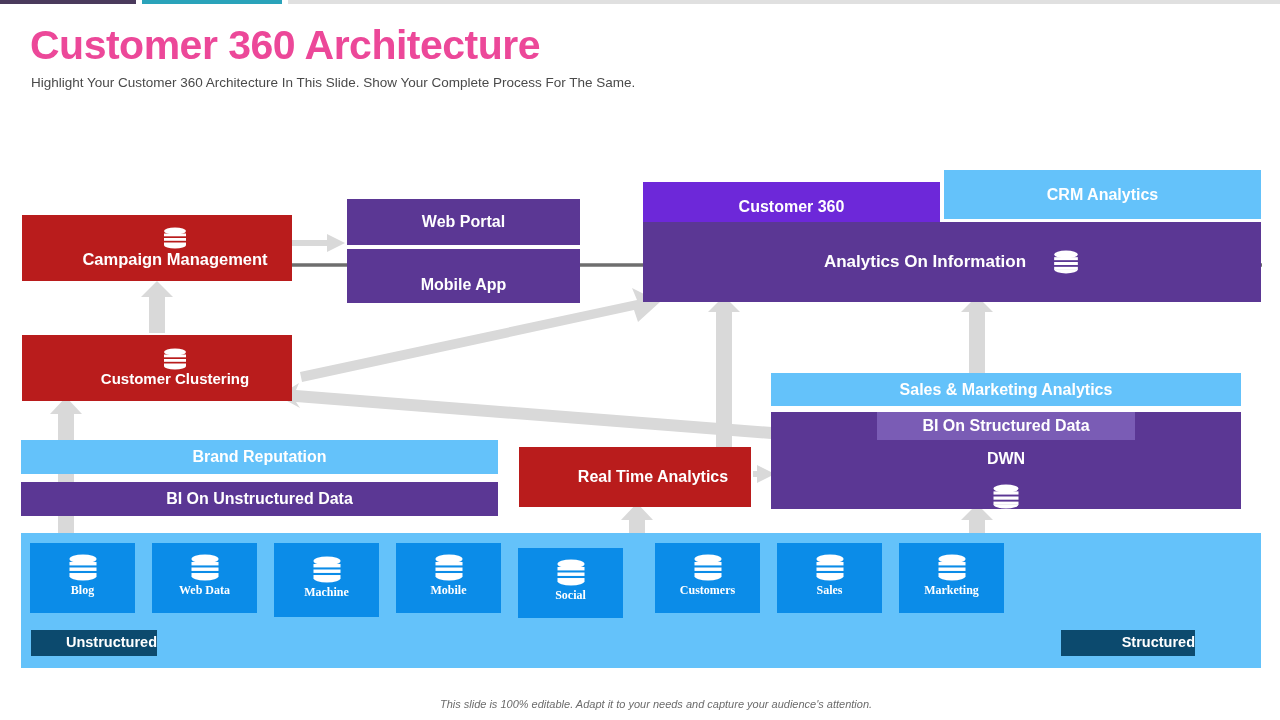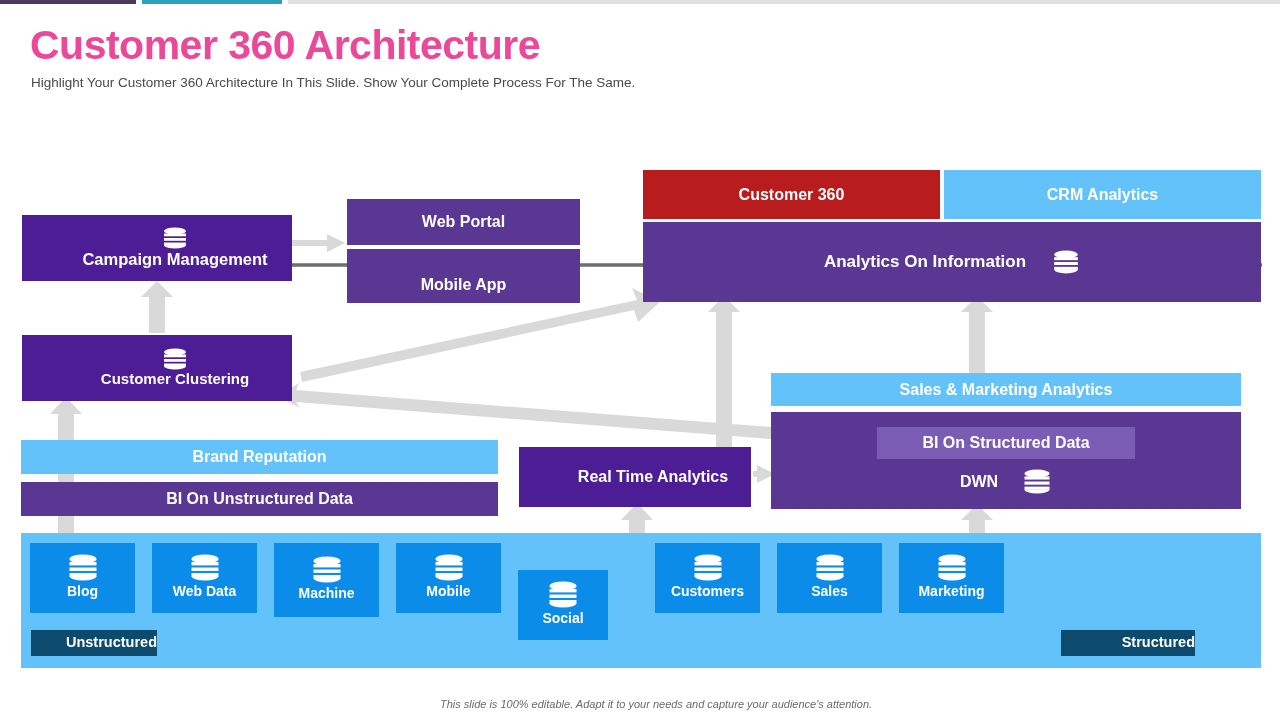--- a/index.html
+++ b/index.html
@@ -28,38 +28,38 @@
     font-size: 13.5px; color: #4a4a4a; white-space: nowrap;
   }
 
   
   .box {
     position: absolute;
     display: flex; align-items: center; justify-content: center;
     color: #ffffff; font-weight: bold; text-align: center;
     line-height: 1.1;
   }
-  .blue      { background: #4c1d95; padding-left: 36px; }
+  .blue      { background: #b91c1c; padding-left: 36px; }
   .lightblue { background: #64c2fa; }
   .darkpurple{ background: #5b3794; }
   .midpurple { background: #7a5cb5; }
-  .lightpurple{ background: #b91c1c; }
+  .lightpurple{ background: #6d28d9; margin-top: 12px; }
   .deepblue  { background: #0c4a6e; justify-content: flex-end; }
 
   
   .db { display: inline-block; position: relative; }
   .db svg { display: block; }
 
   
   .src {
     position: absolute; background: #0b8ce8;
     display: flex; flex-direction: column;
     align-items: center; justify-content: center;
-    color: #fff; font-weight: bold; font-size: 14px;
-    padding-bottom: 4px; gap: 2px;
+    color: #fff; font-weight: bold; font-size: 12px;
+    padding-bottom: 4px; gap: 2px; font-family: Liberation Serif, serif;
   }
 
   
   .arrows { position: absolute; left: 0; top: 0; width: 1280px; height: 720px; pointer-events: none; }
 
   .footer-note {
     position: absolute; left: 16px; top: 698px; width: 1280px;
     text-align: center; font-size: 11px; font-style: italic; color: #6b6b6b;
   }
 </style>
@@ -195,21 +195,21 @@
 </div>
 
 <div class="box lightblue" style="left:771px; top:373px; width:470px; height:33px; font-size:16px;">
   <span>Sales &amp; Marketing Analytics</span>
 </div>
 
 <div class="box darkpurple" style="left:771px; top:412px; width:470px; height:97px; flex-direction:column; gap:10px;">
   <div class="box midpurple" style="position:relative; left:0; top:0; width:258px; height:32px; font-size:16px;">
     <span>BI On Structured Data</span>
   </div>
-  <div style="display:flex; align-items:center; gap:24px;">
+  <div style="display:flex; align-items:center; gap:16px;flex-direction:column;">
     <span style="font-size:16px; font-weight:bold;">DWN</span>
     <span class="db">
       <svg width="30" height="25" viewBox="0 0 26 22">
         <ellipse cx="13" cy="4" rx="11" ry="3.6" fill="#fff"></ellipse>
         <rect x="2" y="6.5" width="22" height="2.8" fill="#fff"></rect>
         <rect x="2" y="11" width="22" height="2.8" fill="#fff"></rect>
         <rect x="2" y="15.5" width="22" height="2.8" fill="#fff"></rect>
         <path d="M2,18 a11,3.6 0 0 0 22,0 z" fill="#fff"></path>
       </svg>
     </span>
@@ -263,21 +263,21 @@
       <ellipse cx="13" cy="4" rx="11" ry="3.6" fill="#fff"></ellipse>
       <rect x="2" y="6.5" width="22" height="2.8" fill="#fff"></rect>
       <rect x="2" y="11" width="22" height="2.8" fill="#fff"></rect>
       <rect x="2" y="15.5" width="22" height="2.8" fill="#fff"></rect>
       <path d="M2,18 a11,3.6 0 0 0 22,0 z" fill="#fff"></path>
     </svg>
   </span>
   <span>Mobile</span>
 </div>
 
-<div class="src" style="left:518px; top:570px; width:90px; height:70px;text-align:right;">
+<div class="src" style="left:518px; top:548px; width:105px; height:70px;text-align:right;">
   <span class="db">
     <svg width="32" height="27" viewBox="0 0 26 22">
       <ellipse cx="13" cy="4" rx="11" ry="3.6" fill="#fff"></ellipse>
       <rect x="2" y="6.5" width="22" height="2.8" fill="#fff"></rect>
       <rect x="2" y="11" width="22" height="2.8" fill="#fff"></rect>
       <rect x="2" y="15.5" width="22" height="2.8" fill="#fff"></rect>
       <path d="M2,18 a11,3.6 0 0 0 22,0 z" fill="#fff"></path>
     </svg>
   </span>
   <span>Social</span>

